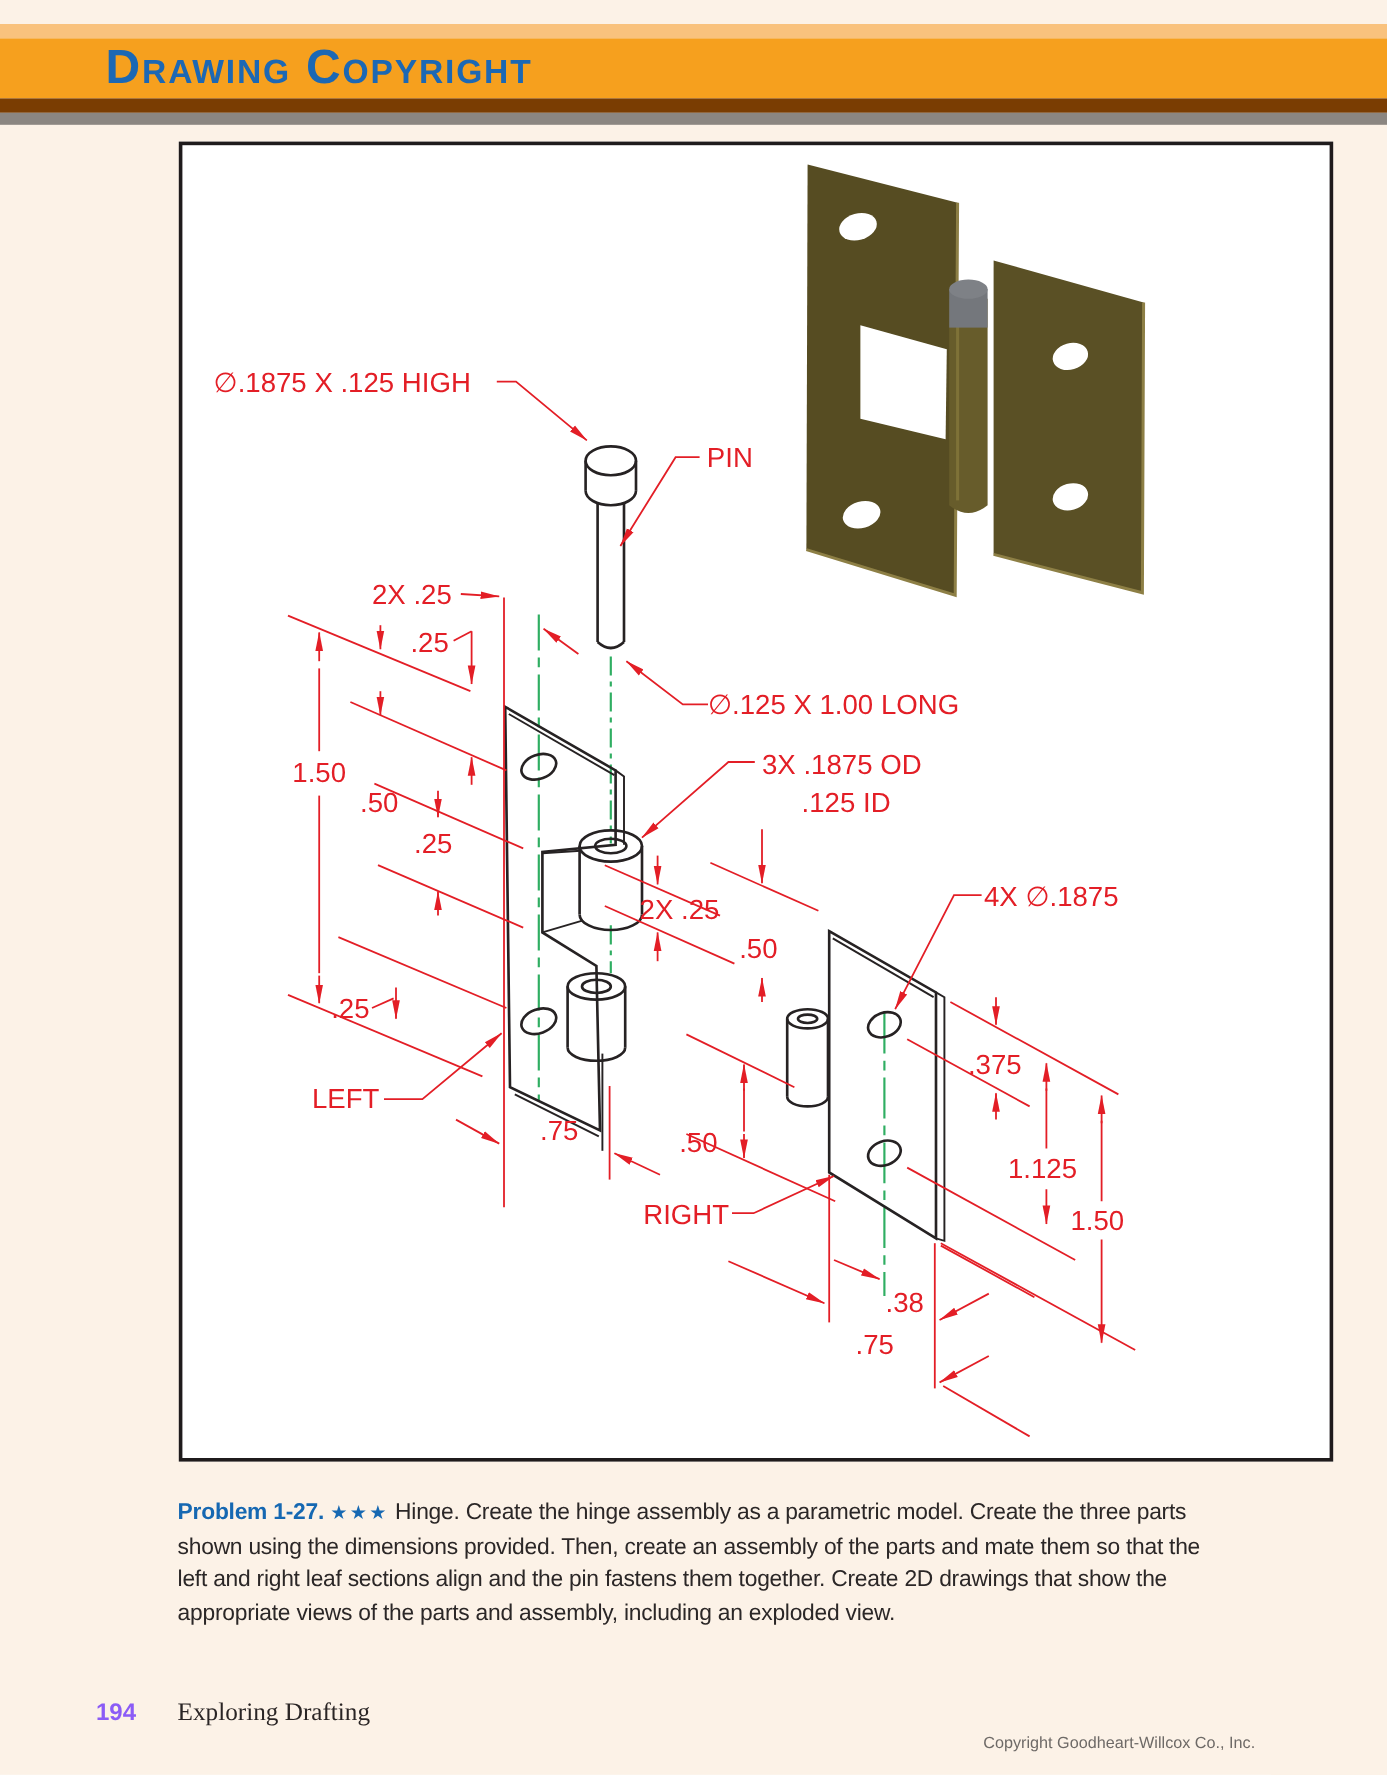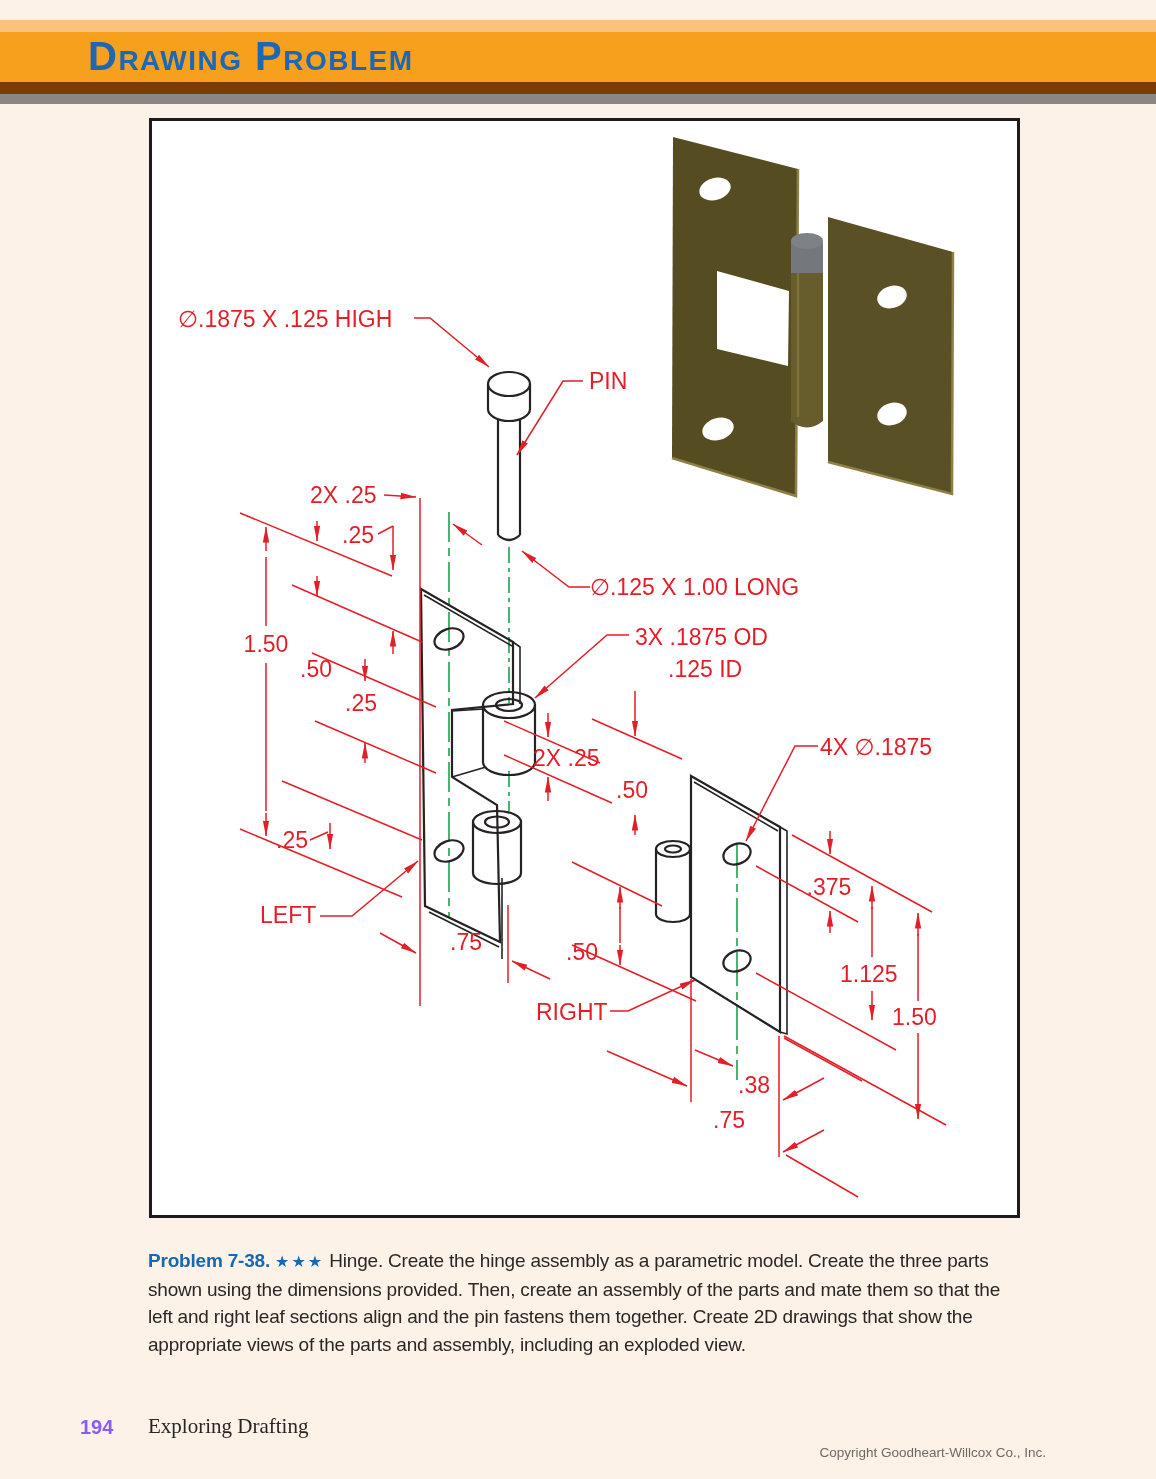--- a/index.html
+++ b/index.html
@@ -12,21 +12,21 @@
   .band-main{position:absolute;left:0;top:32px;width:1156px;height:50px;background:#f6a01e;}
   .band-brown{position:absolute;left:0;top:82px;width:1156px;height:12px;background:#7a3d02;}
   .band-gray{position:absolute;left:0;top:94px;width:1156px;height:10px;background:#8b8681;}
   .page-title{
     position:absolute;left:88px;top:30px;height:52px;line-height:52px;
     font-size:40px;font-weight:bold;color:#1c68b4;
     font-variant:small-caps;letter-spacing:1.5px;
   }
   
   .figure-box{
-    position:absolute;left:149px;top:118px;width:871px;height:1100px;
+    position:absolute;left:149px;top:118px;width:962px;height:1100px;
     background:#ffffff;border:3px solid #1f1b1c;box-sizing:border-box;text-align:right;
   }
   .figure-box svg{display:block;}
   
   .caption{
     position:absolute;left:148px;top:1228px;width:866px;
     font-size:19px;line-height:27.5px;color:#2b2727;letter-spacing:-0.2px;
   }
   .caption .lead{color:#1668b2;font-weight:bold;}
   .caption .stars{color:#1668b2;font-size:16px;letter-spacing:2px;}
@@ -41,21 +41,21 @@
   .blkthin{stroke:#262223;stroke-width:1.6;fill:none;}
   .grn{stroke:#2fae62;stroke-width:1.8;fill:none;}
 </style>
 </head>
 <body>
 
 <div class="band-light"></div>
 <div class="band-main"></div>
 <div class="band-brown"></div>
 <div class="band-gray"></div>
-<div class="page-title">Drawing Problem</div>
+<div class="page-title">Drawing Copyright</div>
 
 <div class="figure-box">
 <svg width="820" height="1094" viewBox="0 0 820 1094">
   <defs>
     <marker id="arr" markerUnits="userSpaceOnUse" markerWidth="18" markerHeight="10" refX="15.5" refY="4" orient="auto">
       <path d="M0,0.8 L16,4 L0,7.2 Z" fill="#e31e26"></path>
     </marker>
   </defs>
 
   <g>
@@ -237,19 +237,19 @@
     <text class="redtxt" x="414" y="839">.50</text>
     <text class="redtxt" x="688" y="861">1.125</text>
     <text class="redtxt" x="384" y="899">RIGHT</text>
     <text class="redtxt" x="740" y="904">1.50</text>
     <text class="redtxt" x="586" y="972">.38</text>
     <text class="redtxt" x="561" y="1007">.75</text>
   </g>
 </svg>
 </div>
 
-<p class="caption"><span class="lead">Problem 7-38.</span>
+<p class="caption"><span class="lead">Problem 1-27.</span>
   <span class="stars">★★★</span>
   <span>Hinge. Create the hinge assembly as a parametric model. Create the three parts shown using the dimensions provided. Then, create an assembly of the parts and mate them so that the left and right leaf sections align and the pin fastens them together. Create 2D drawings that show the appropriate views of the parts and assembly, including an exploded view.</span></p>
 
 <div class="footer-page">194</div>
 <div class="footer-book">Exploring Drafting</div>
 <div class="footer-copy">Copyright Goodheart-Willcox Co., Inc.</div>
 
 </body></html>

